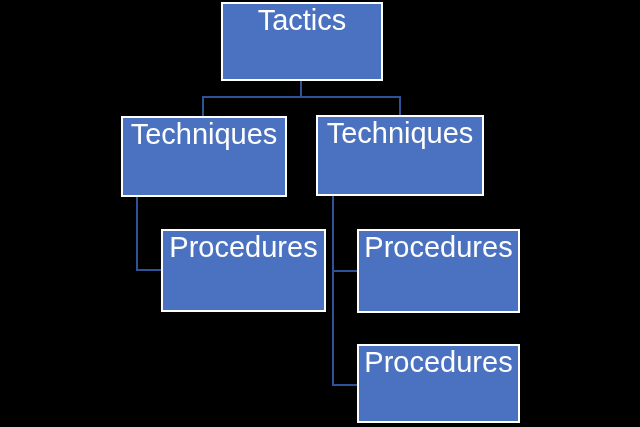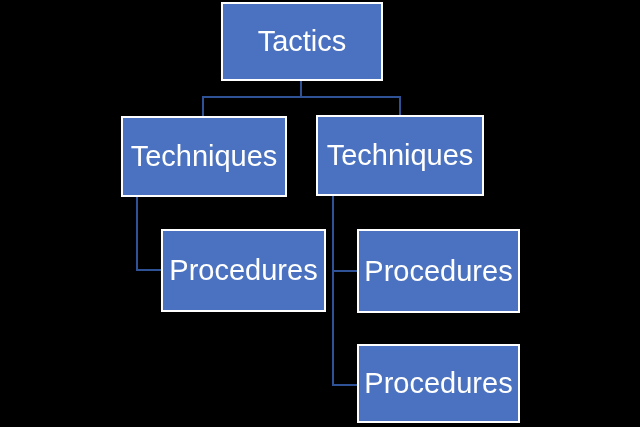--- a/index.html
+++ b/index.html
@@ -14,21 +14,21 @@
     background: var(--background, #000000);
     overflow: hidden;
     font-family: "Liberation Sans", sans-serif;
   }
   .node {
     position: absolute;
     background: var(--node-fill, #4A72C0);
     border: 2px solid var(--node-border, #FFFFFF);
     box-sizing: border-box;
     display: flex;
-    align-items: center;
+    align-items: flex-start;
     justify-content: center;
     color: var(--text, #FFFFFF);
     font-size: 29px;
     font-weight: 400;
     letter-spacing: 0px;
     white-space: nowrap;
     overflow: hidden;
   }
   .connector {
     position: absolute;

